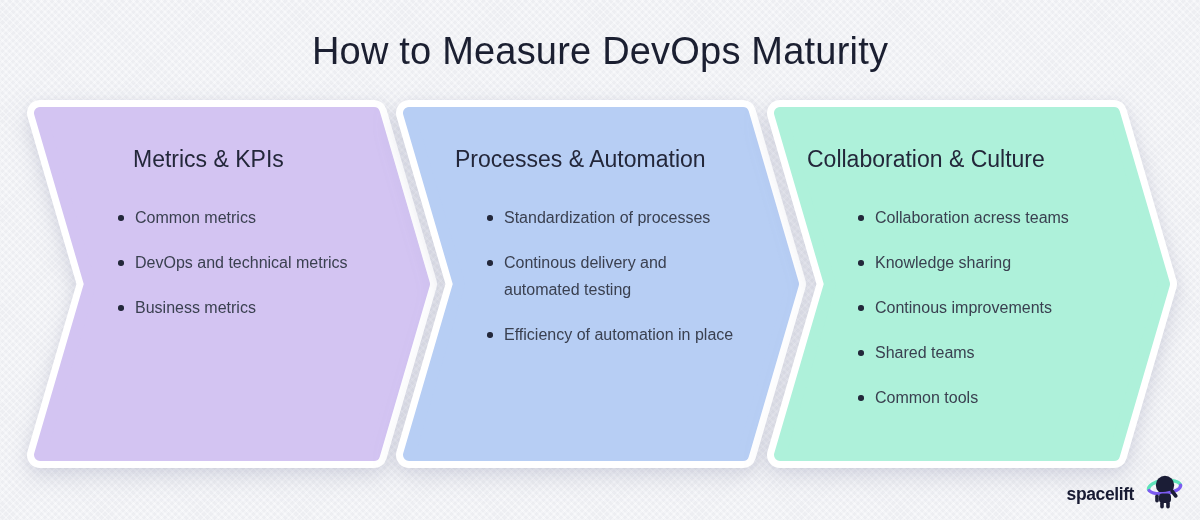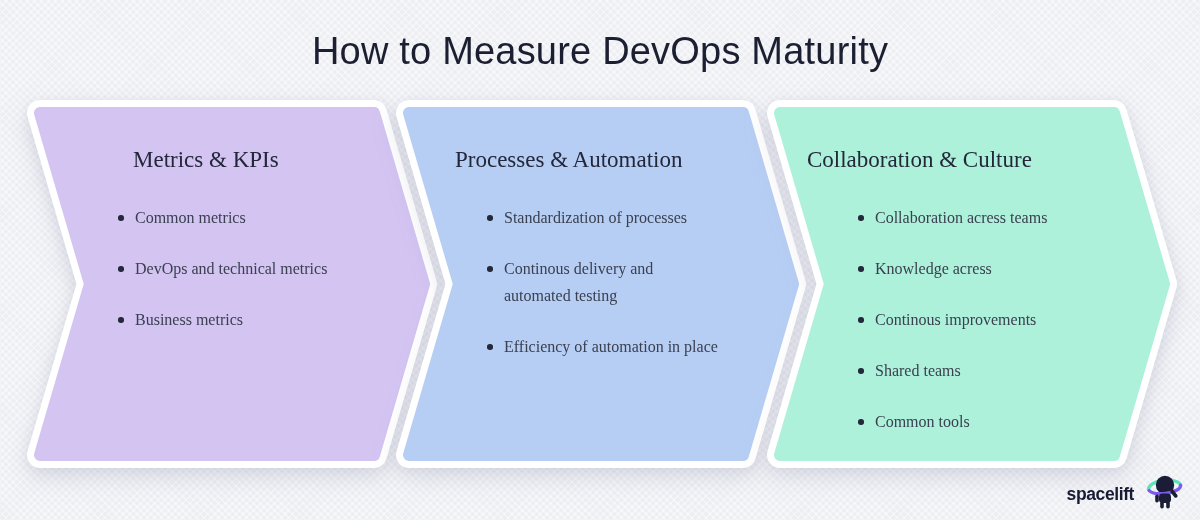--- a/index.html
+++ b/index.html
@@ -26,21 +26,20 @@
     font-size: 38px;
     font-weight: 500;
     letter-spacing: 0.2px;
     color: #1b1f31;
   }
   .chev {
     position: absolute;
     top: 113px;
     width: 384px;
     height: 342px;
-    font-family: Liberation Serif, serif;
   }
   .chev.c1 { left: 40px;  }
   .chev.c2 { left: 409px; }
   .chev.c3 { left: 780px; }
   .chev > svg.shape {
     position: absolute;
     left: -20px; top: -20px;
     width: 424px; height: 382px;
     overflow: visible;
     filter: drop-shadow(0 9px 12px rgba(106,112,148,0.18)) drop-shadow(0 2px 4px rgba(106,112,148,0.10));
@@ -65,21 +64,20 @@
   }
   .chev li {
     position: relative;
     padding-left: 18px;
     max-width: 262px;
     font-size: 16px;
     line-height: 27px;
     color: #3a4050;
     margin-bottom: 18px;
     white-space: pre-line;
-    margin-top: 24px;
   }
   .chev li::before {
     content: "";
     position: absolute;
     left: 1px; top: 11px;
     width: 5.5px; height: 5.5px;
     border-radius: 50%;
     background: #23283a;
   }
   .logo {
@@ -139,21 +137,21 @@
 
   <div class="chev c3">
     <svg class="shape" viewBox="-20 -20 424 382" aria-hidden="true">
       <path d="M0 0 L334 0 L384 171 L334 342 L0 342 L50 171 Z" fill="#ffffff" stroke="#ffffff" stroke-width="26" stroke-linejoin="round"></path>
       <path d="M0 0 L334 0 L384 171 L334 342 L0 342 L50 171 Z" stroke-linejoin="round" stroke-width="12" stroke="#aef1da" fill="#aef1da"></path>
     </svg>
     <div class="content">
       <h2>Collaboration &amp; Culture</h2>
       <ul>
         <li>Collaboration acress teams</li>
-        <li>Knowledge acress</li>
+        <li>Knowledge sharing</li>
         <li>Continous improvements</li>
         <li>Shared teams</li>
         <li>Common tools</li>
       </ul>
     </div>
   </div>
 
   <div class="logo">
     <span class="brand">spacelift</span>
     <svg width="40" height="37" viewBox="0 0 40 37" aria-hidden="true">

